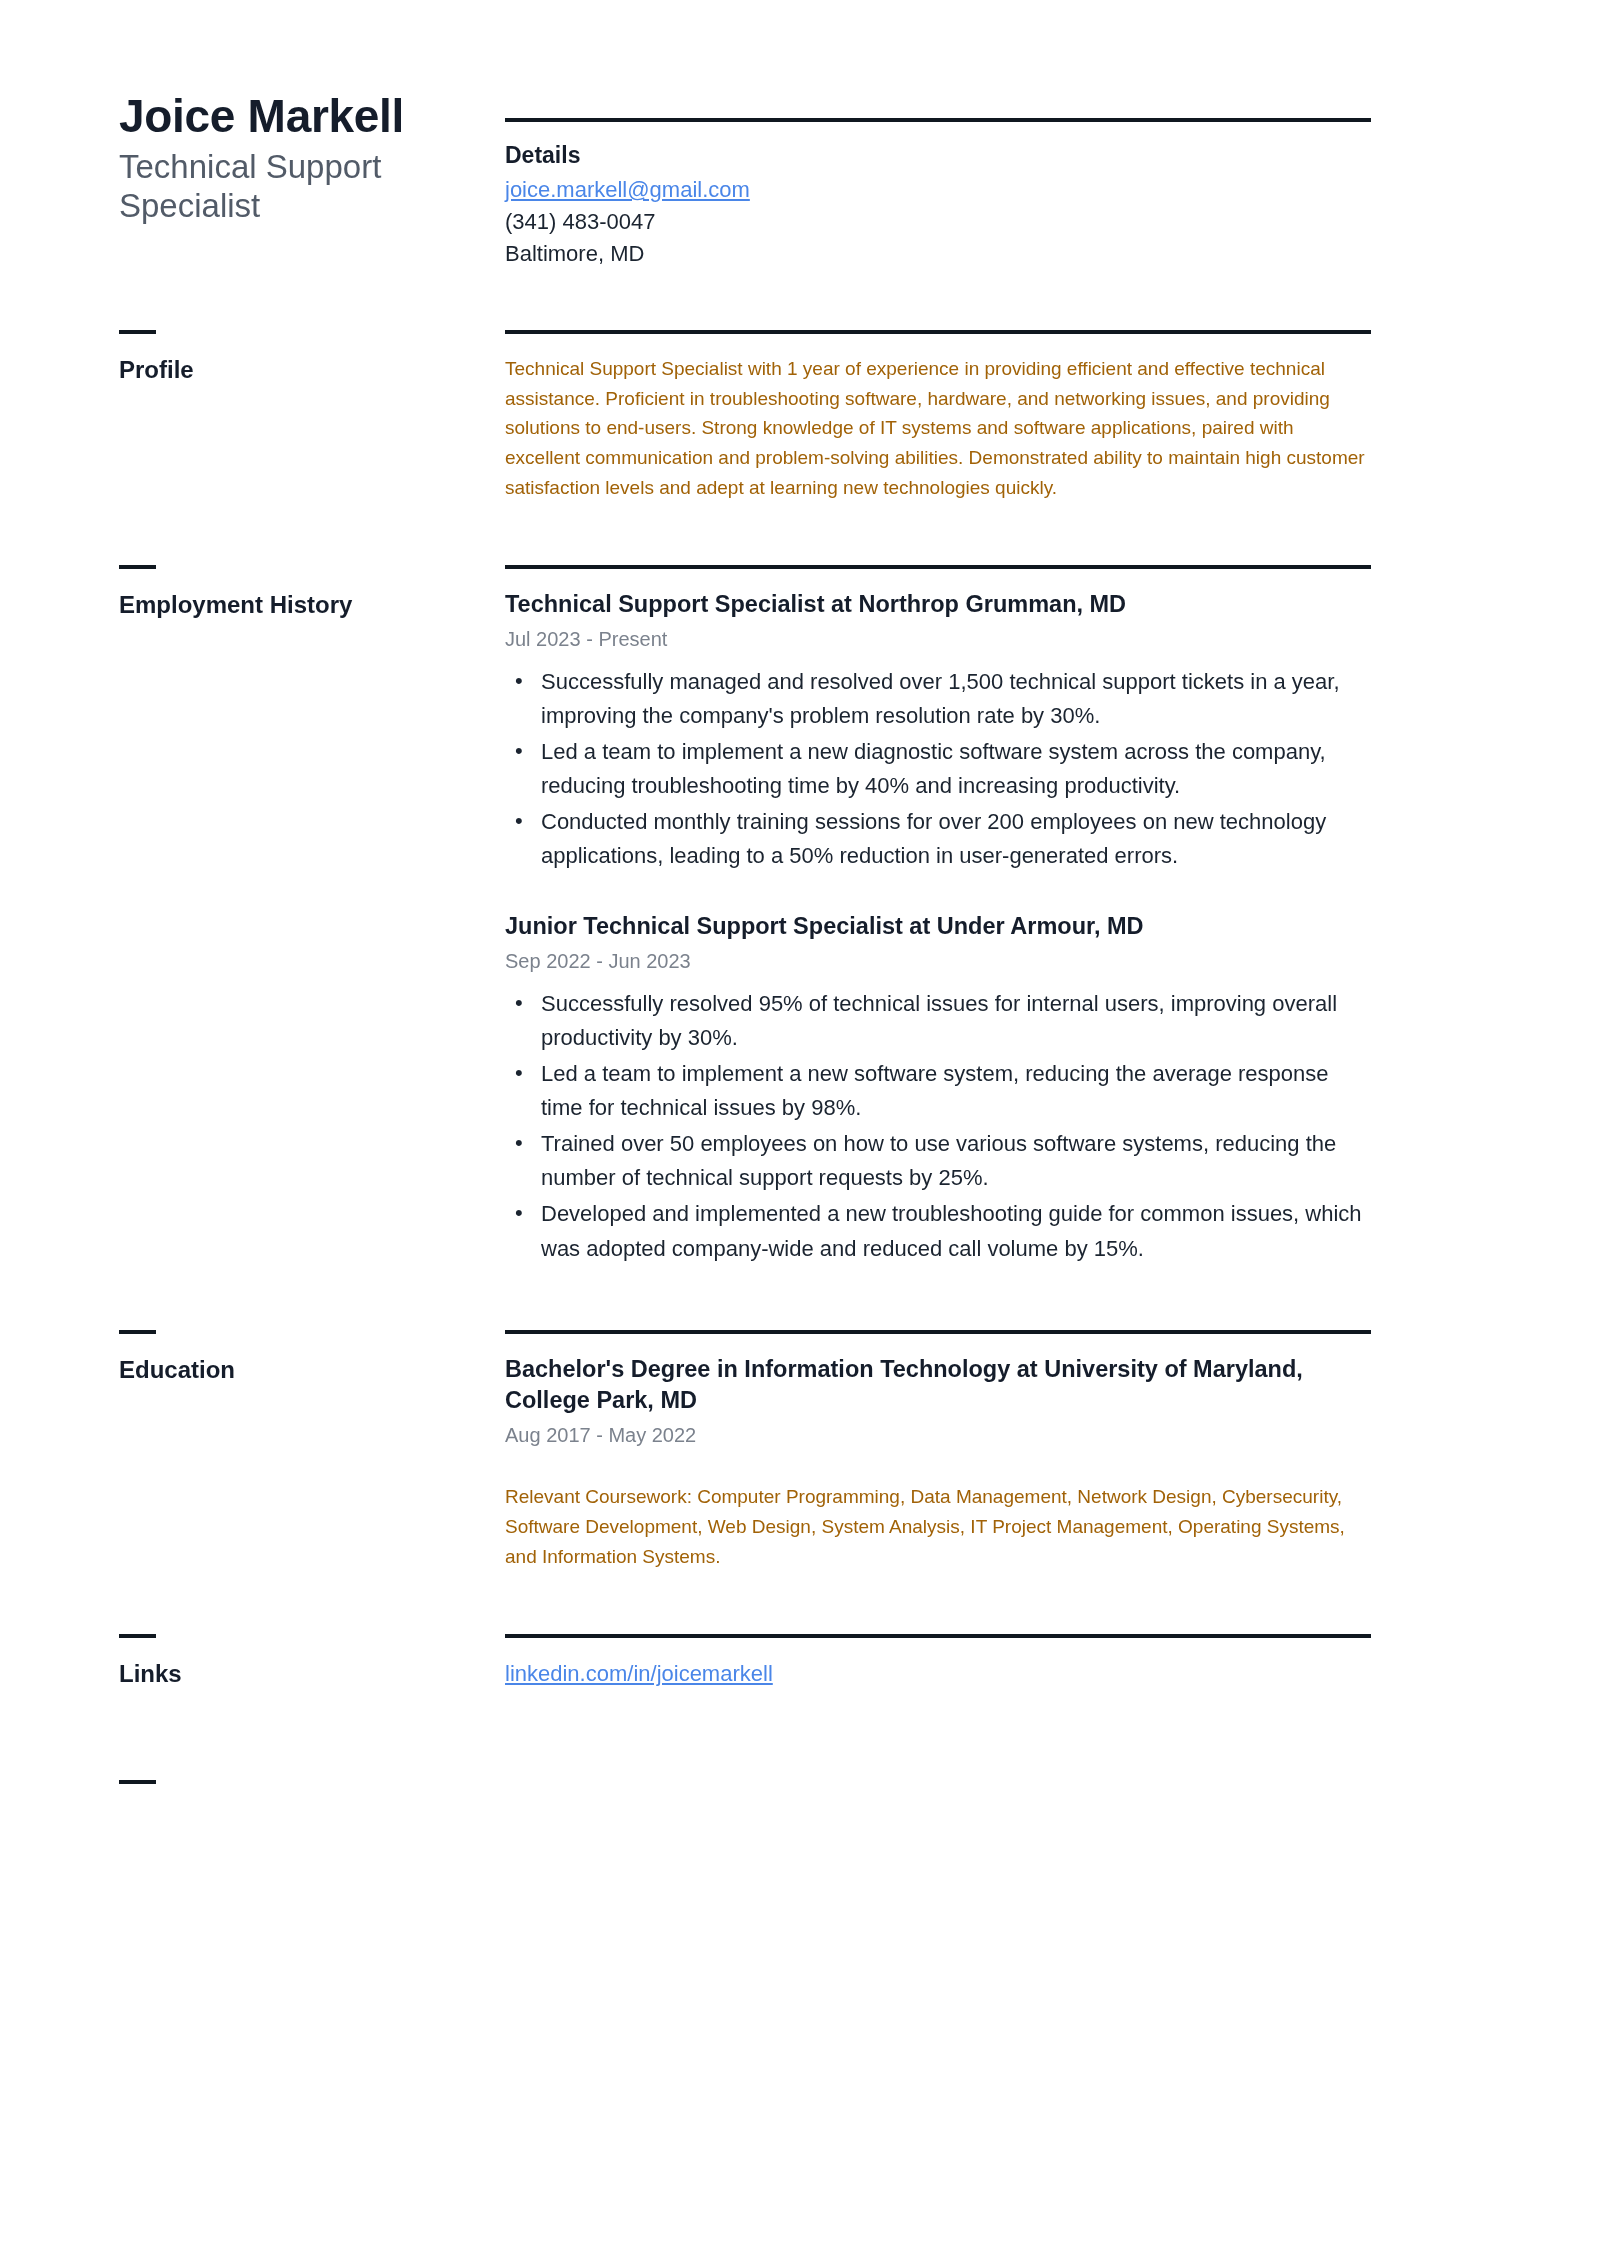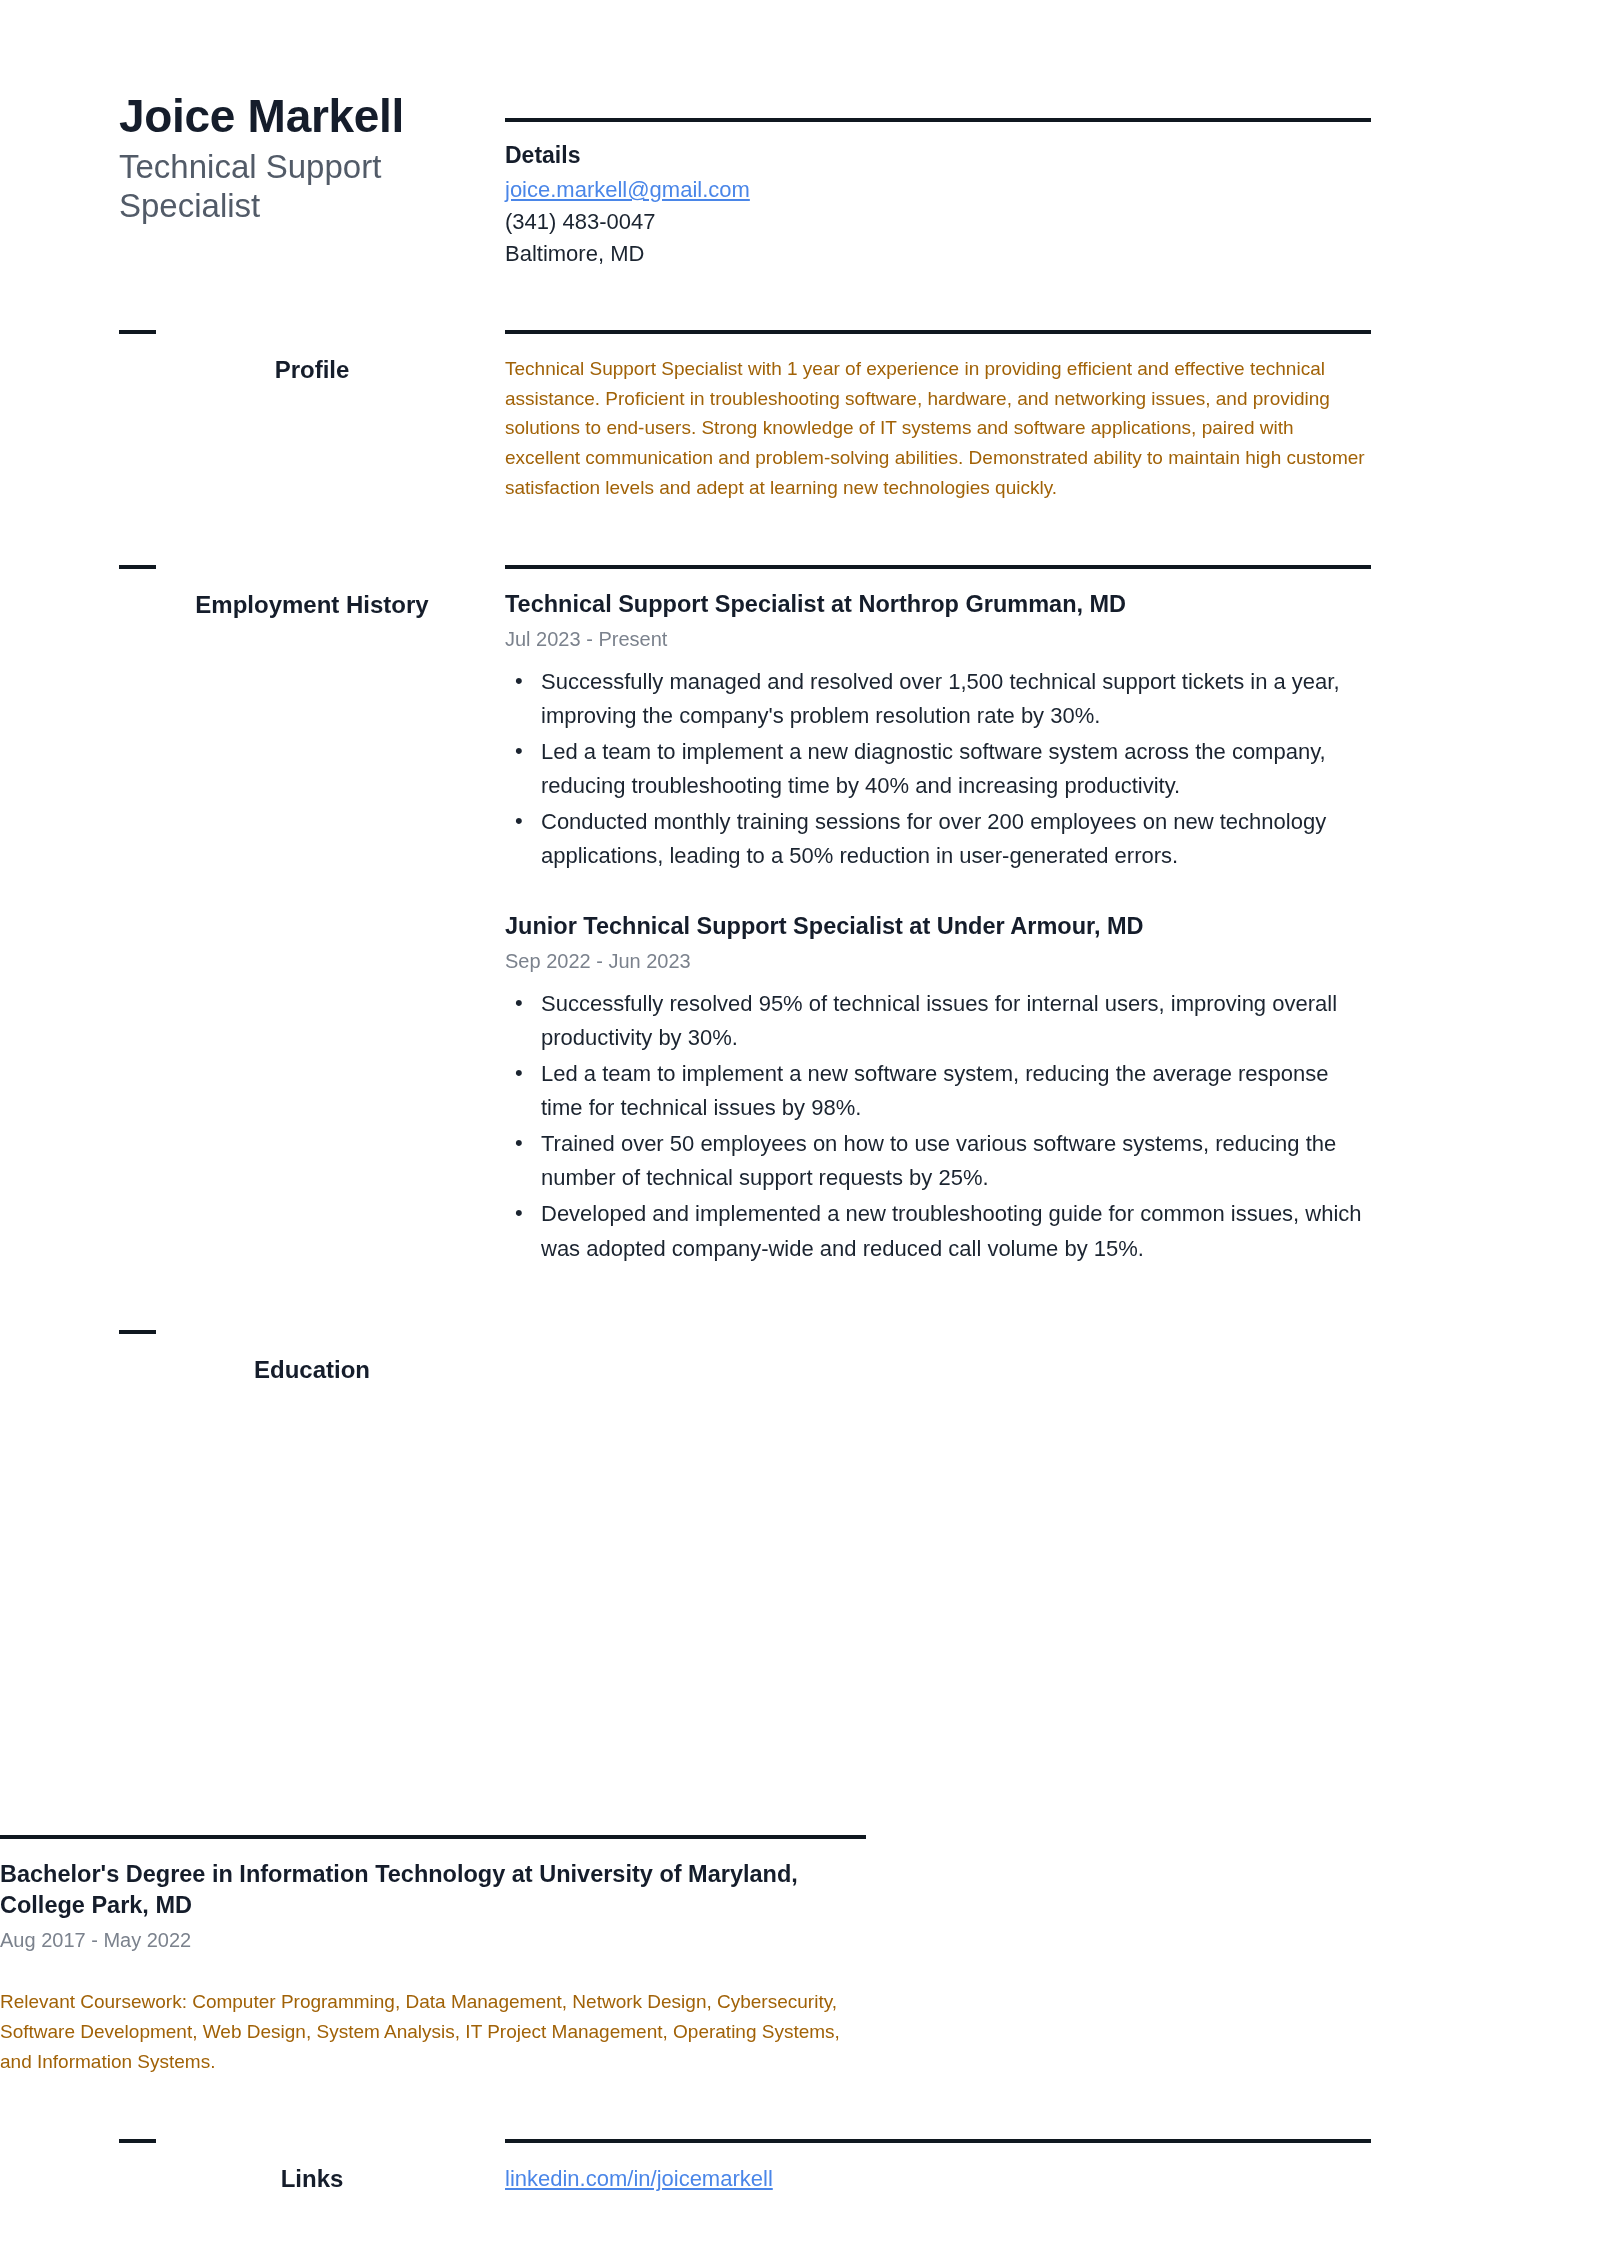--- a/index.html
+++ b/index.html
@@ -77,21 +77,20 @@
   .section {
     display: flex;
     align-items: flex-start;
   }
   .section-label {
     font-size: 24px;
     font-weight: 700;
     color: #151d2b;
     line-height: 1.2;
     margin: 0;
-    text-align: center;
   }
 
   .details-head {
     font-size: 23px;
     font-weight: 700;
     color: #151d2b;
     margin: 0 0 3px 0;
     line-height: 1.35;
   }
   .detail-line {
@@ -207,21 +206,21 @@
         <ul class="bullets">
           <li>Successfully resolved 95% of technical issues for internal users, improving overall productivity by 30%.</li>
           <li>Led a team to implement a new software system, reducing the average response time for technical issues by 98%.</li>
           <li>Trained over 50 employees on how to use various software systems, reducing the number of technical support requests by 25%.</li>
           <li>Developed and implemented a new troubleshooting guide for common issues, which was adopted company-wide and reduced call volume by 15%.</li>
         </ul>
       </div>
     </div>
   </div>
 
-  <div class="section" style="margin-top:62px;flex-direction:column;">
+  <div class="section" style="margin-top:62px;">
     <div class="col-left">
       <div class="dash"></div>
       <div class="section-label">Education</div>
     </div>
     <div class="col-right">
       <div class="rule"></div>
       <div class="entry" style="margin-top:20px;">
         <div class="entry-title">Bachelor's Degree in Information Technology at University of Maryland, College Park, MD</div>
         <div class="entry-date">Aug 2017 - May 2022</div>
         <p class="body-text" style="margin-top:33px;">Relevant Coursework: Computer Programming, Data Management, Network Design, Cybersecurity, Software Development, Web Design, System Analysis, IT Project Management, Operating Systems, and Information Systems.</p>

